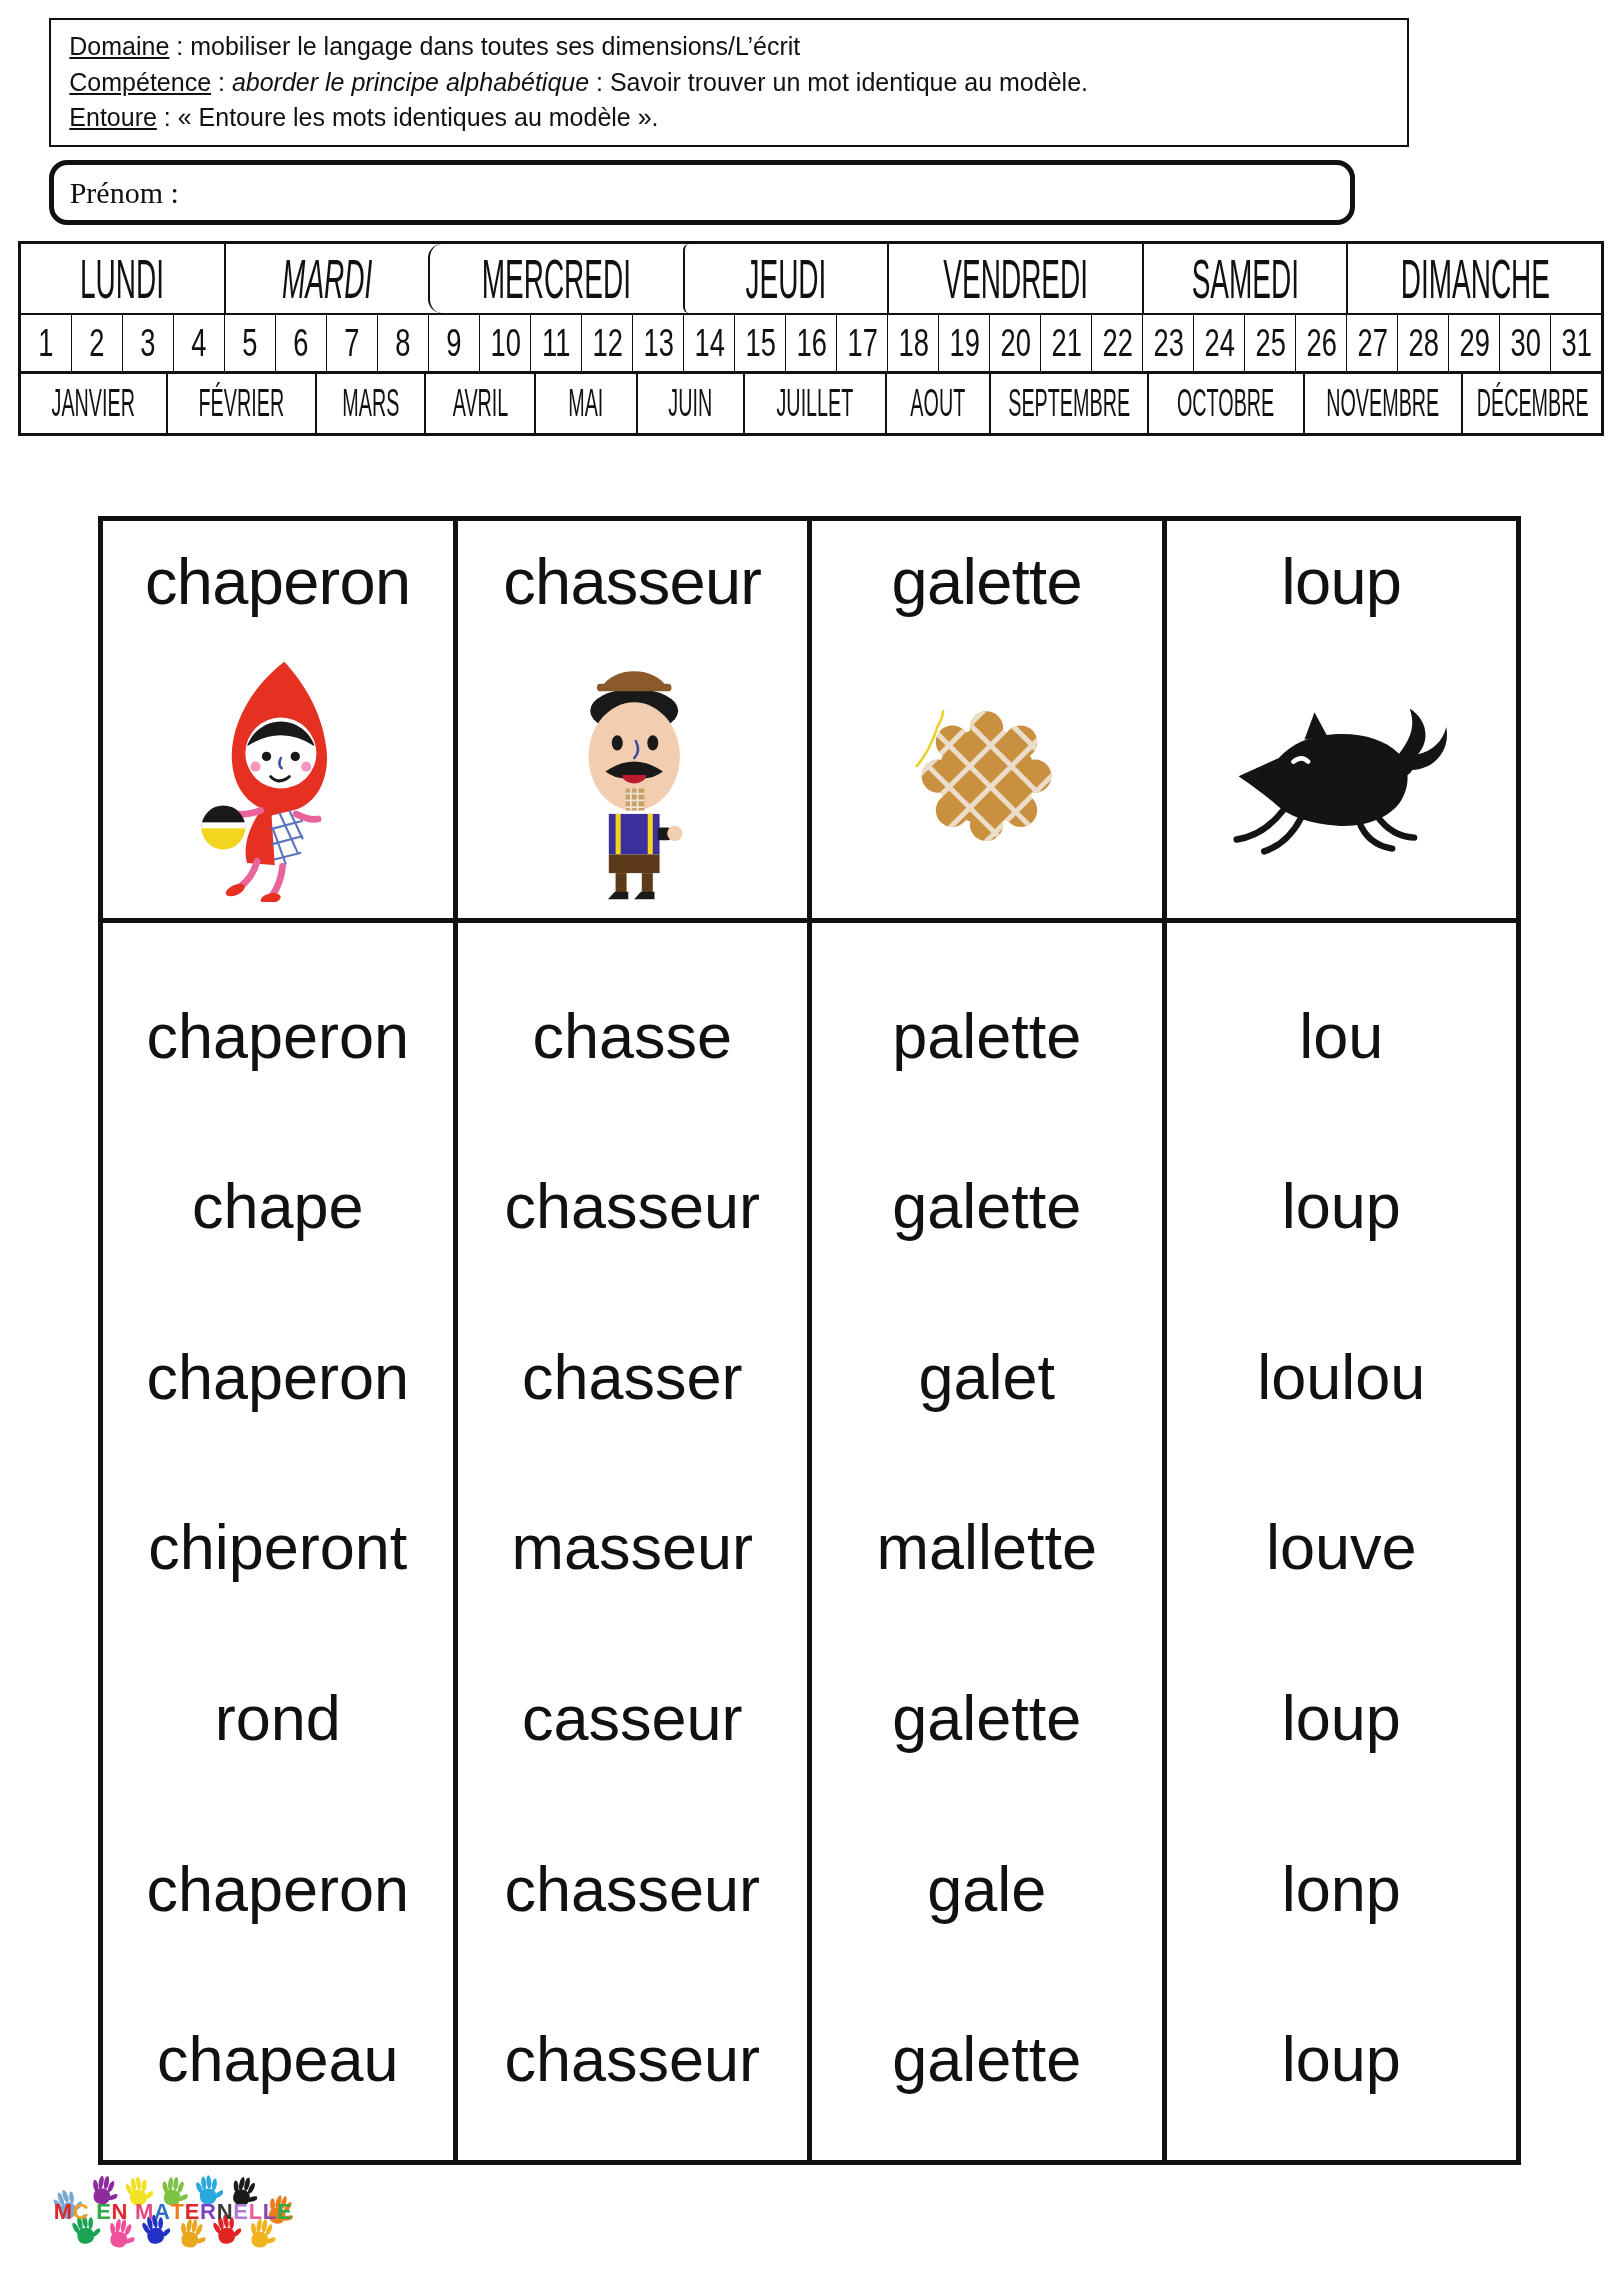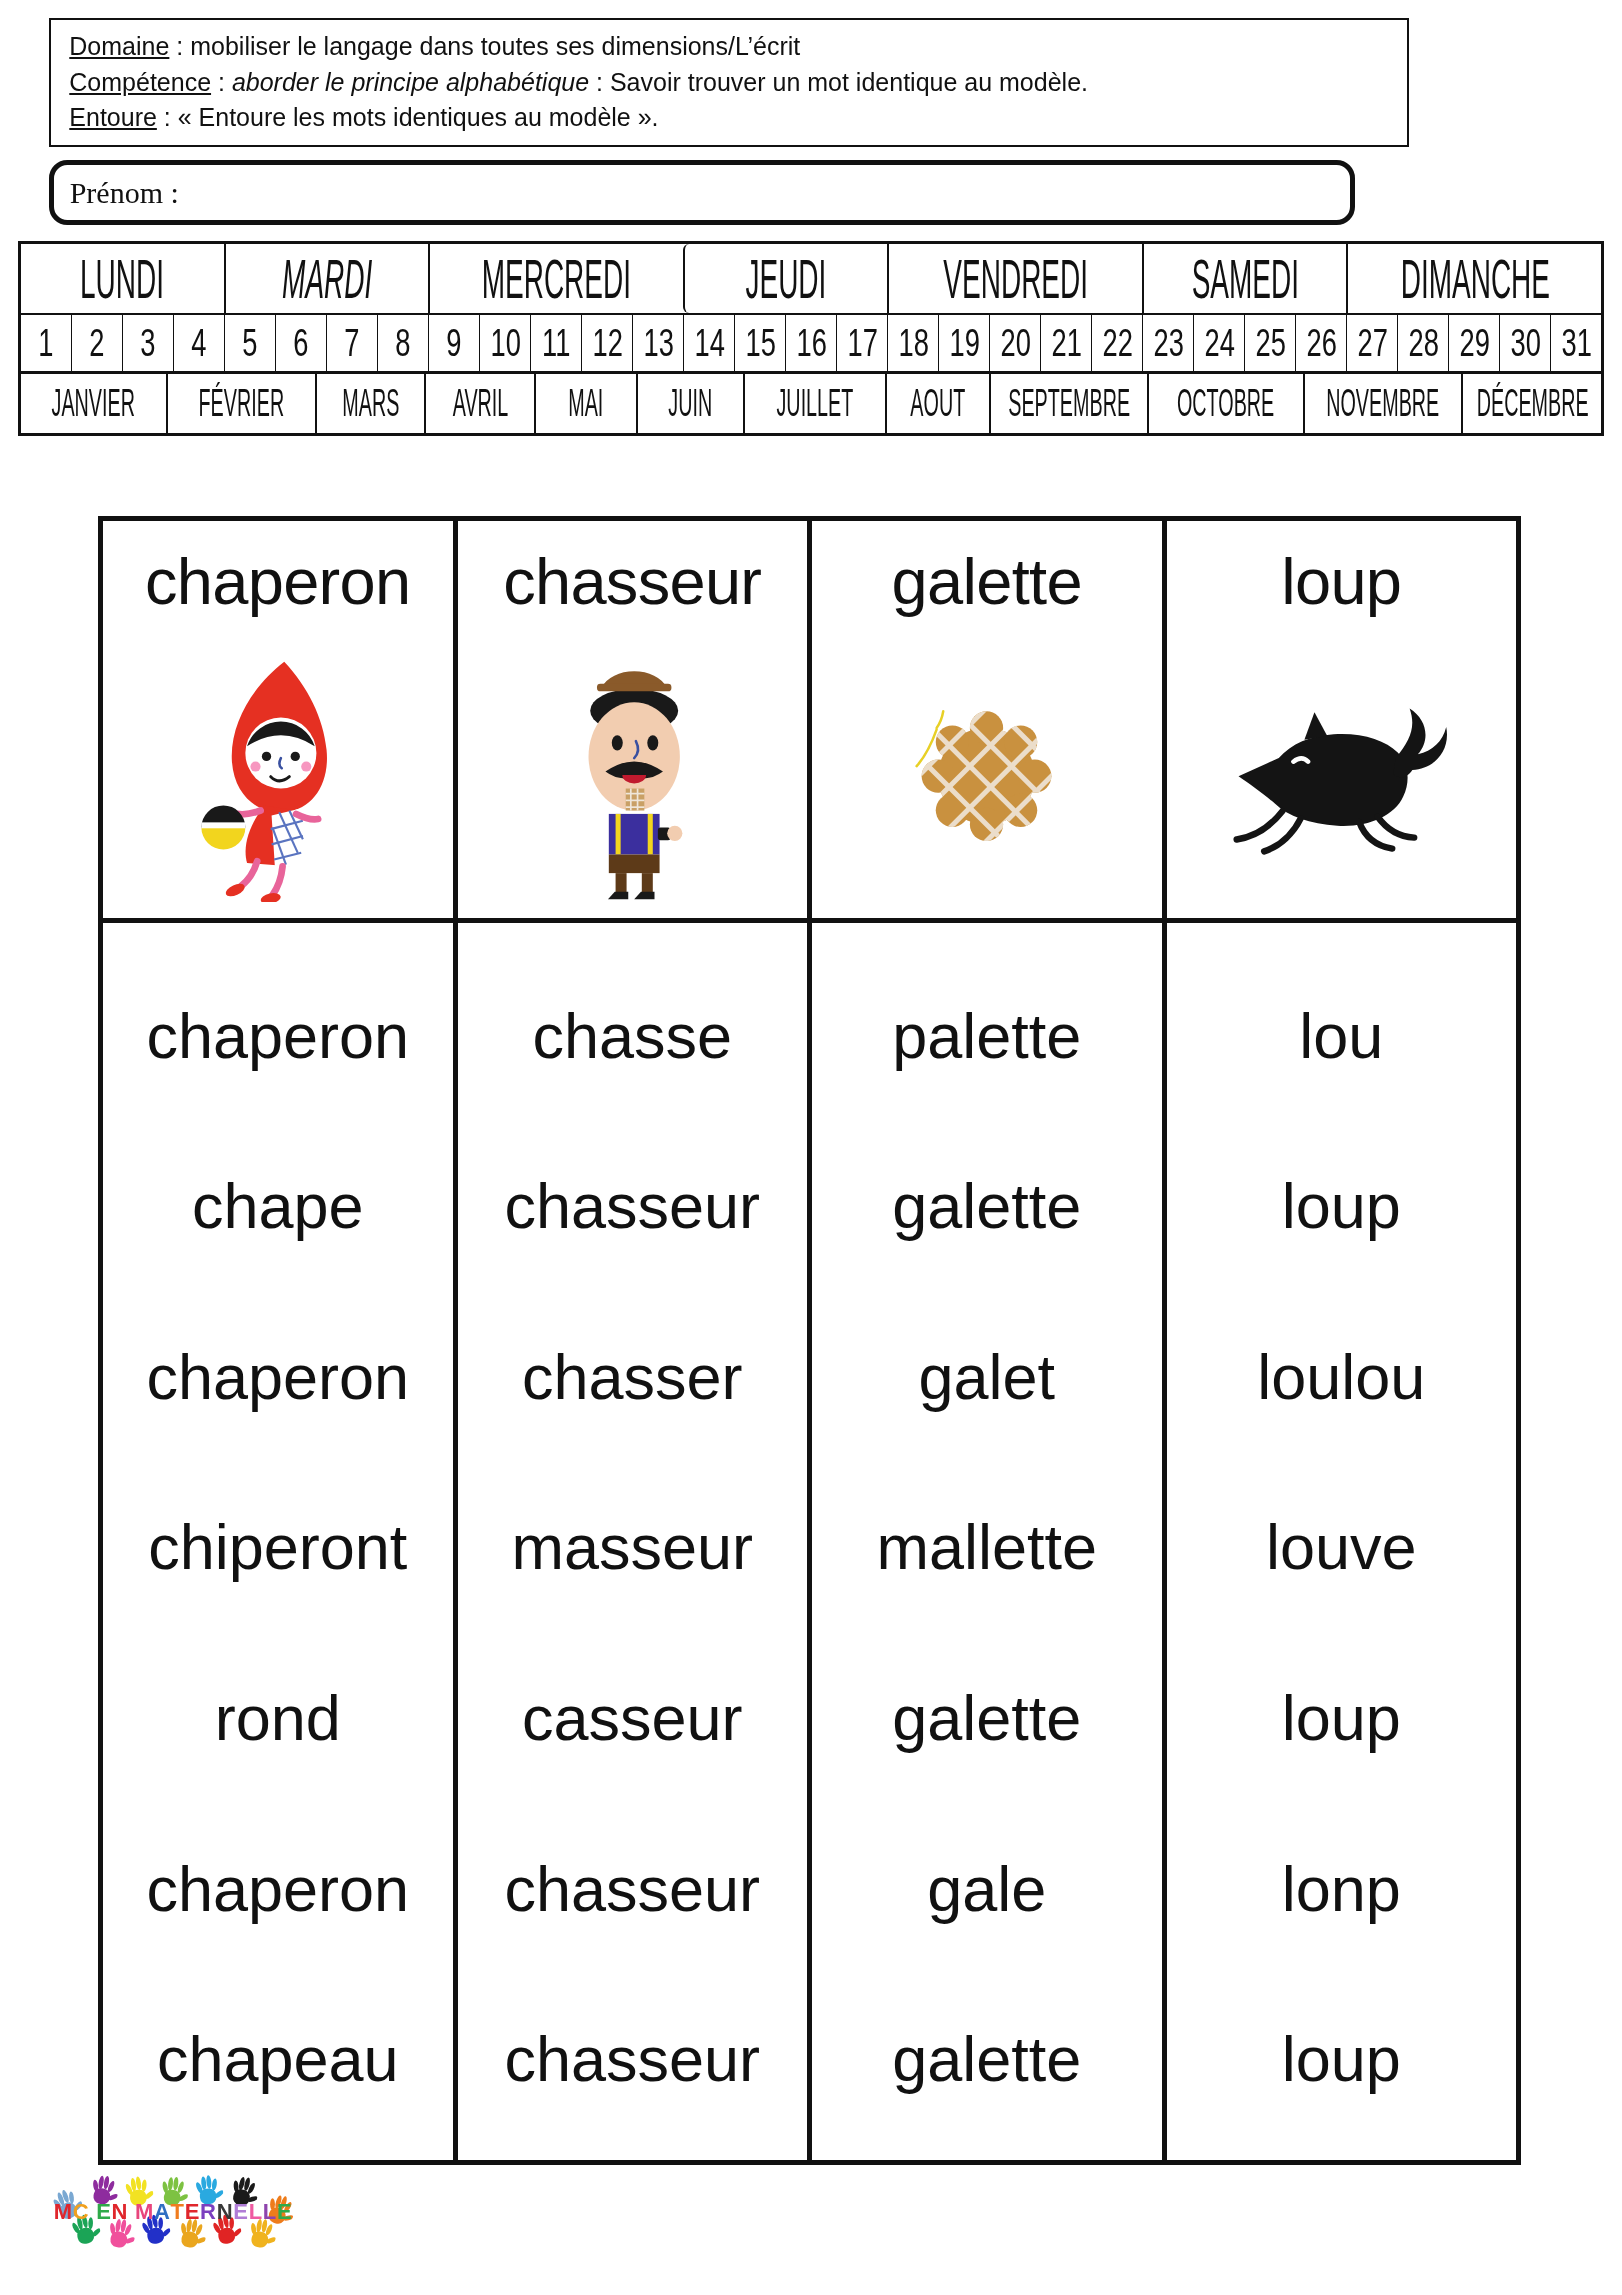--- a/index.html
+++ b/index.html
@@ -80,21 +80,21 @@
 
   <div class="calendar">
     <div class="cal-row cal-days">
 
     <div class="cal-cell" style="flex-grow: 4;">
           <span class="day-text">LUNDI</span>
         </div>
         <div class="cal-cell" style="flex-grow: 4; font-style: italic;">
           <span class="day-text">MARDI</span>
         </div>
-        <div class="cal-cell" style="flex-grow: 5;">
+        <div class="cal-cell" style="flex-grow: 5; border-radius: 14px;">
           <span class="day-text">MERCREDI</span>
         </div>
         <div class="cal-cell" style="flex-grow: 4; border-radius: 6px;">
           <span class="day-text">JEUDI</span>
         </div>
         <div class="cal-cell" style="flex-grow: 5;">
           <span class="day-text">VENDREDI</span>
         </div>
         <div class="cal-cell" style="flex-grow: 4;">
           <span class="day-text">SAMEDI</span>

